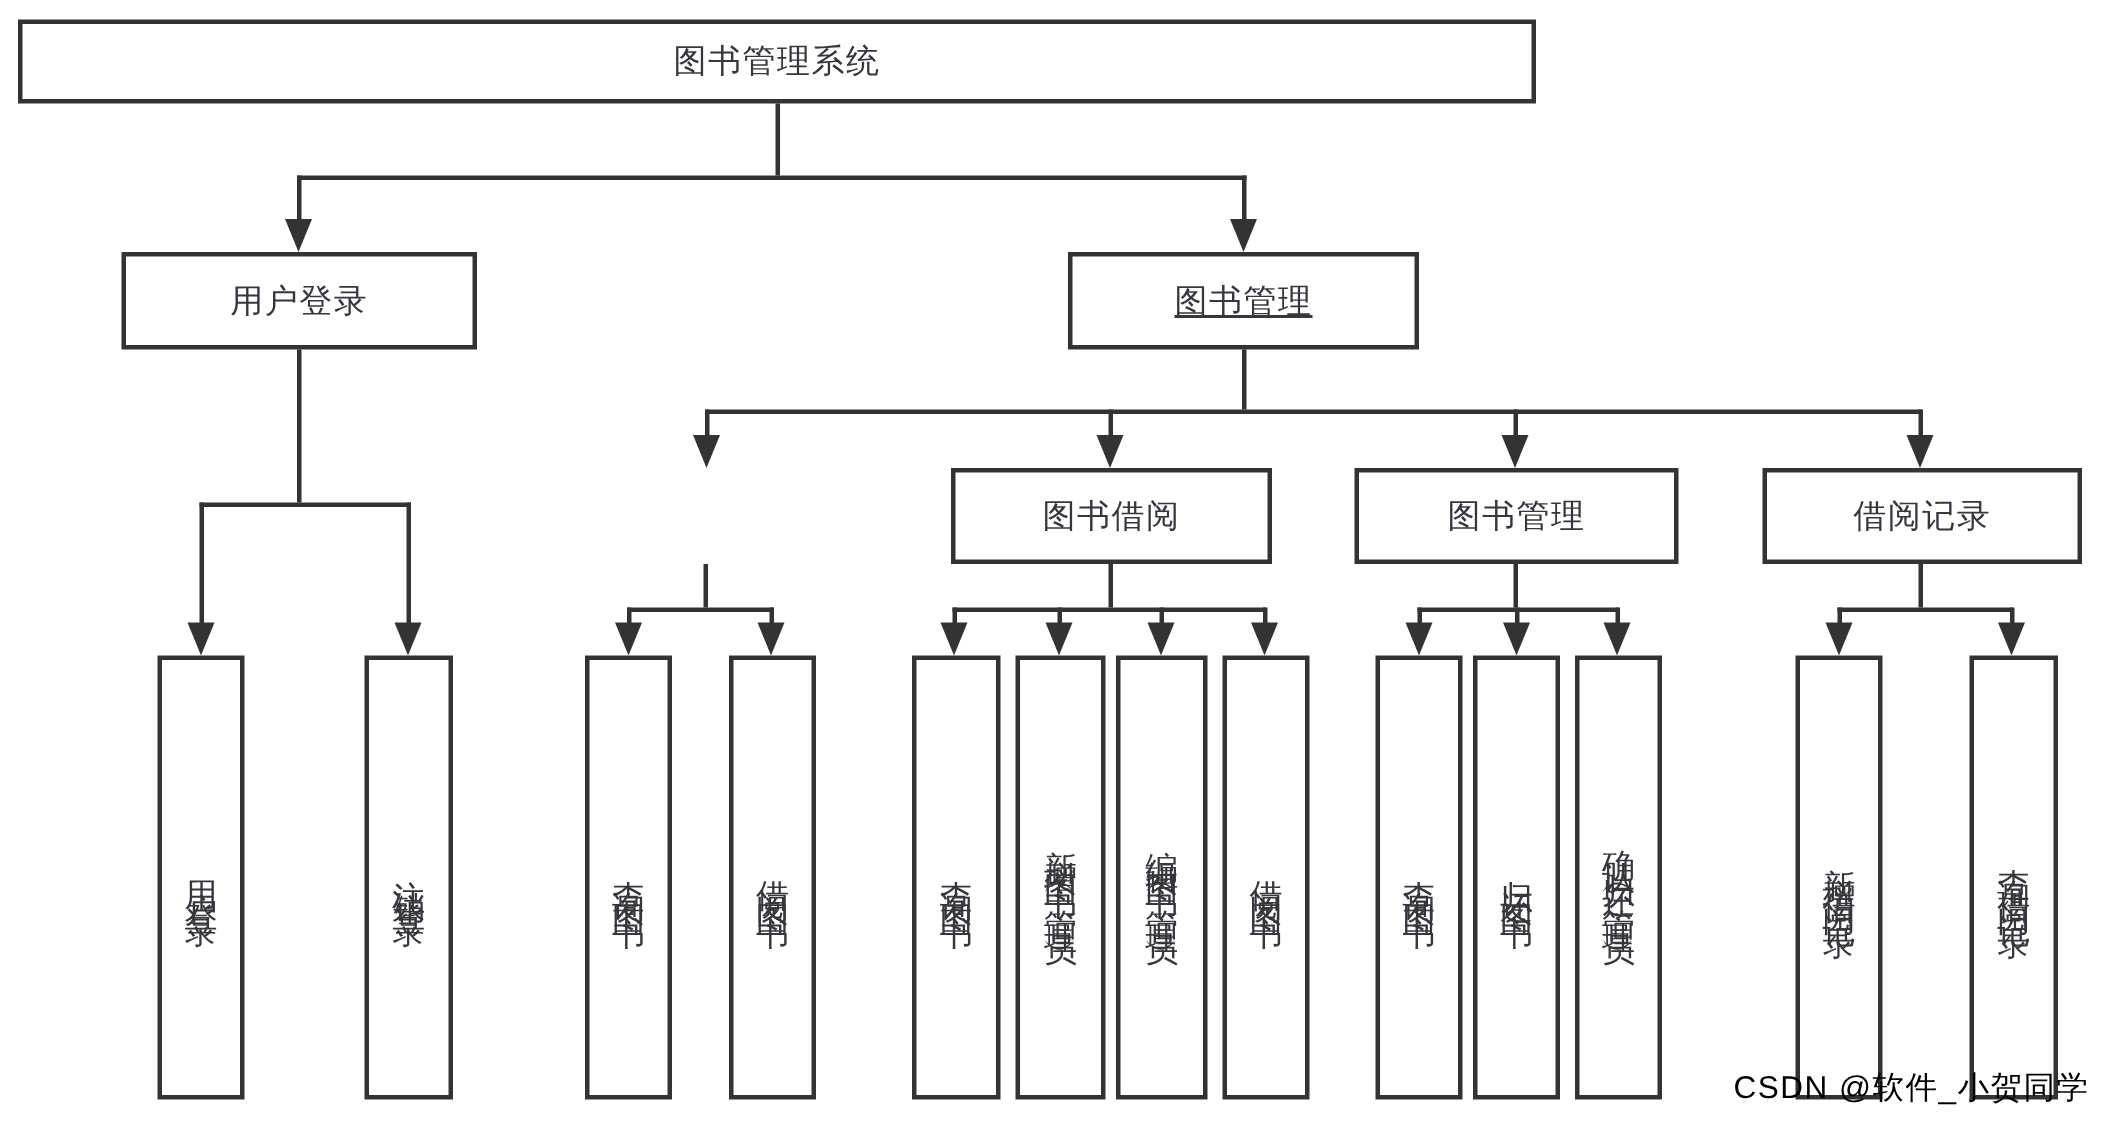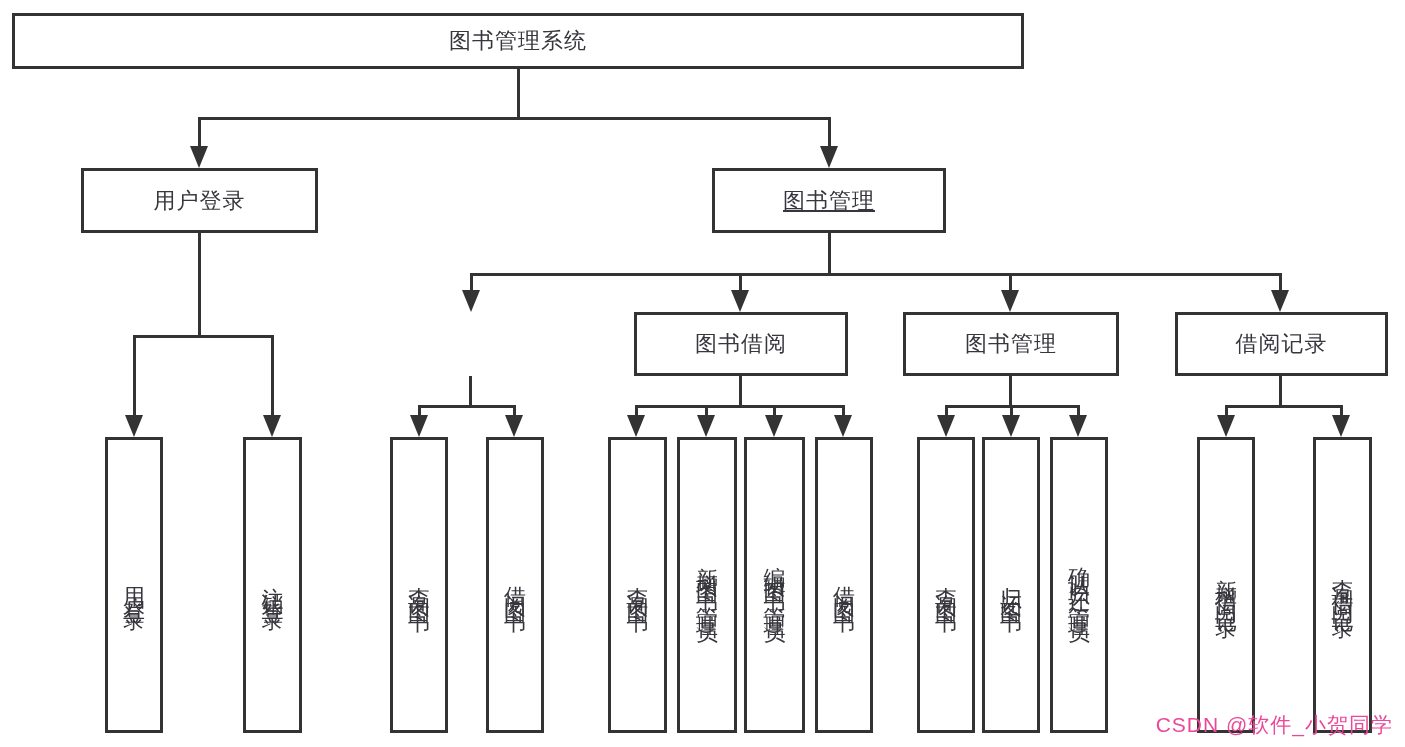--- a/index.html
+++ b/index.html
@@ -33,21 +33,21 @@
   .arrow{
     position:absolute;width:0;height:0;
     border-left:9px solid transparent;
     border-right:9px solid transparent;
     border-top:22px solid #333333;
   }
   .watermark{
     position:absolute;
     right:12px;bottom:8px;
     font-size:21px;
-    color:#ec4899;
+    color:#000000;
     letter-spacing:1px;
   }
 </style>
 </head>
 <body>
 
 <div class="canvas">
 
   <div class="node" style="left:12px;top:13px;width:1012px;height:56px;">
     <span>图书管理系统</span>

